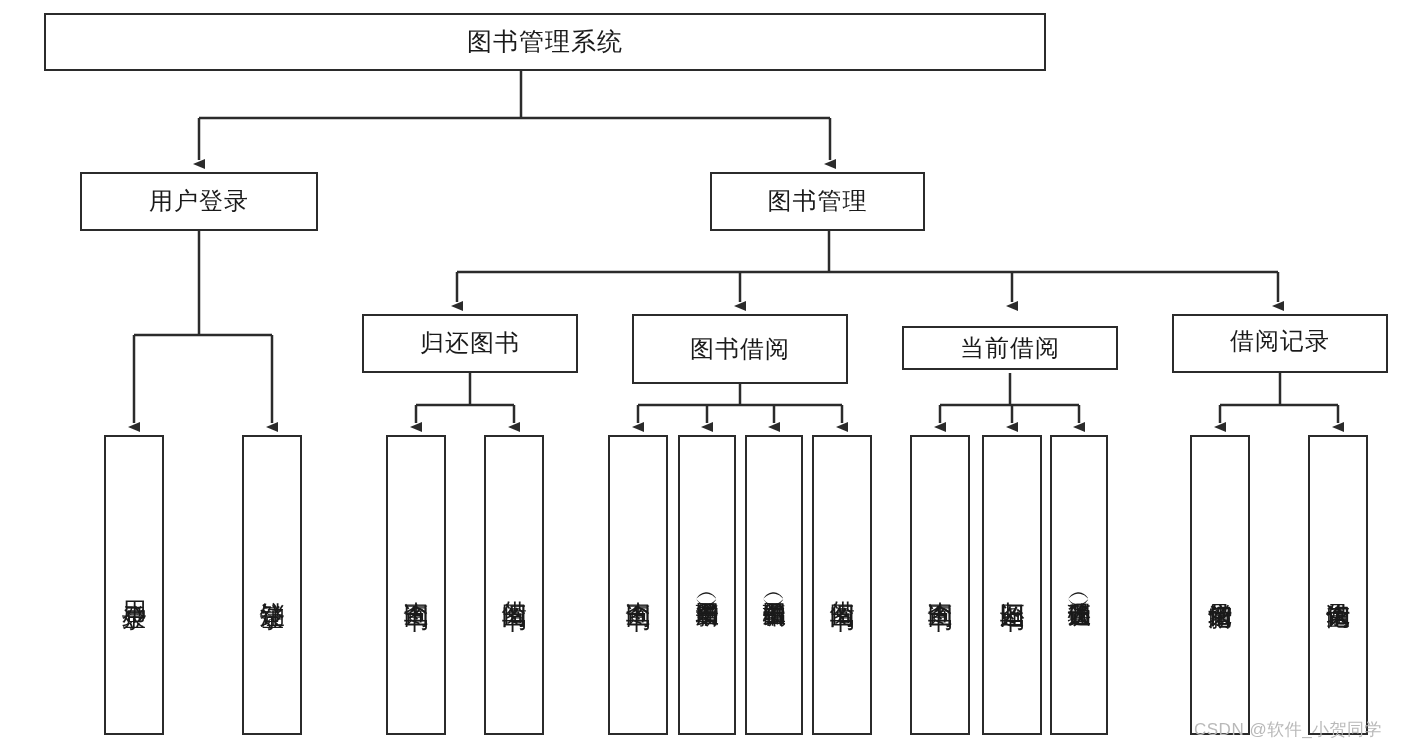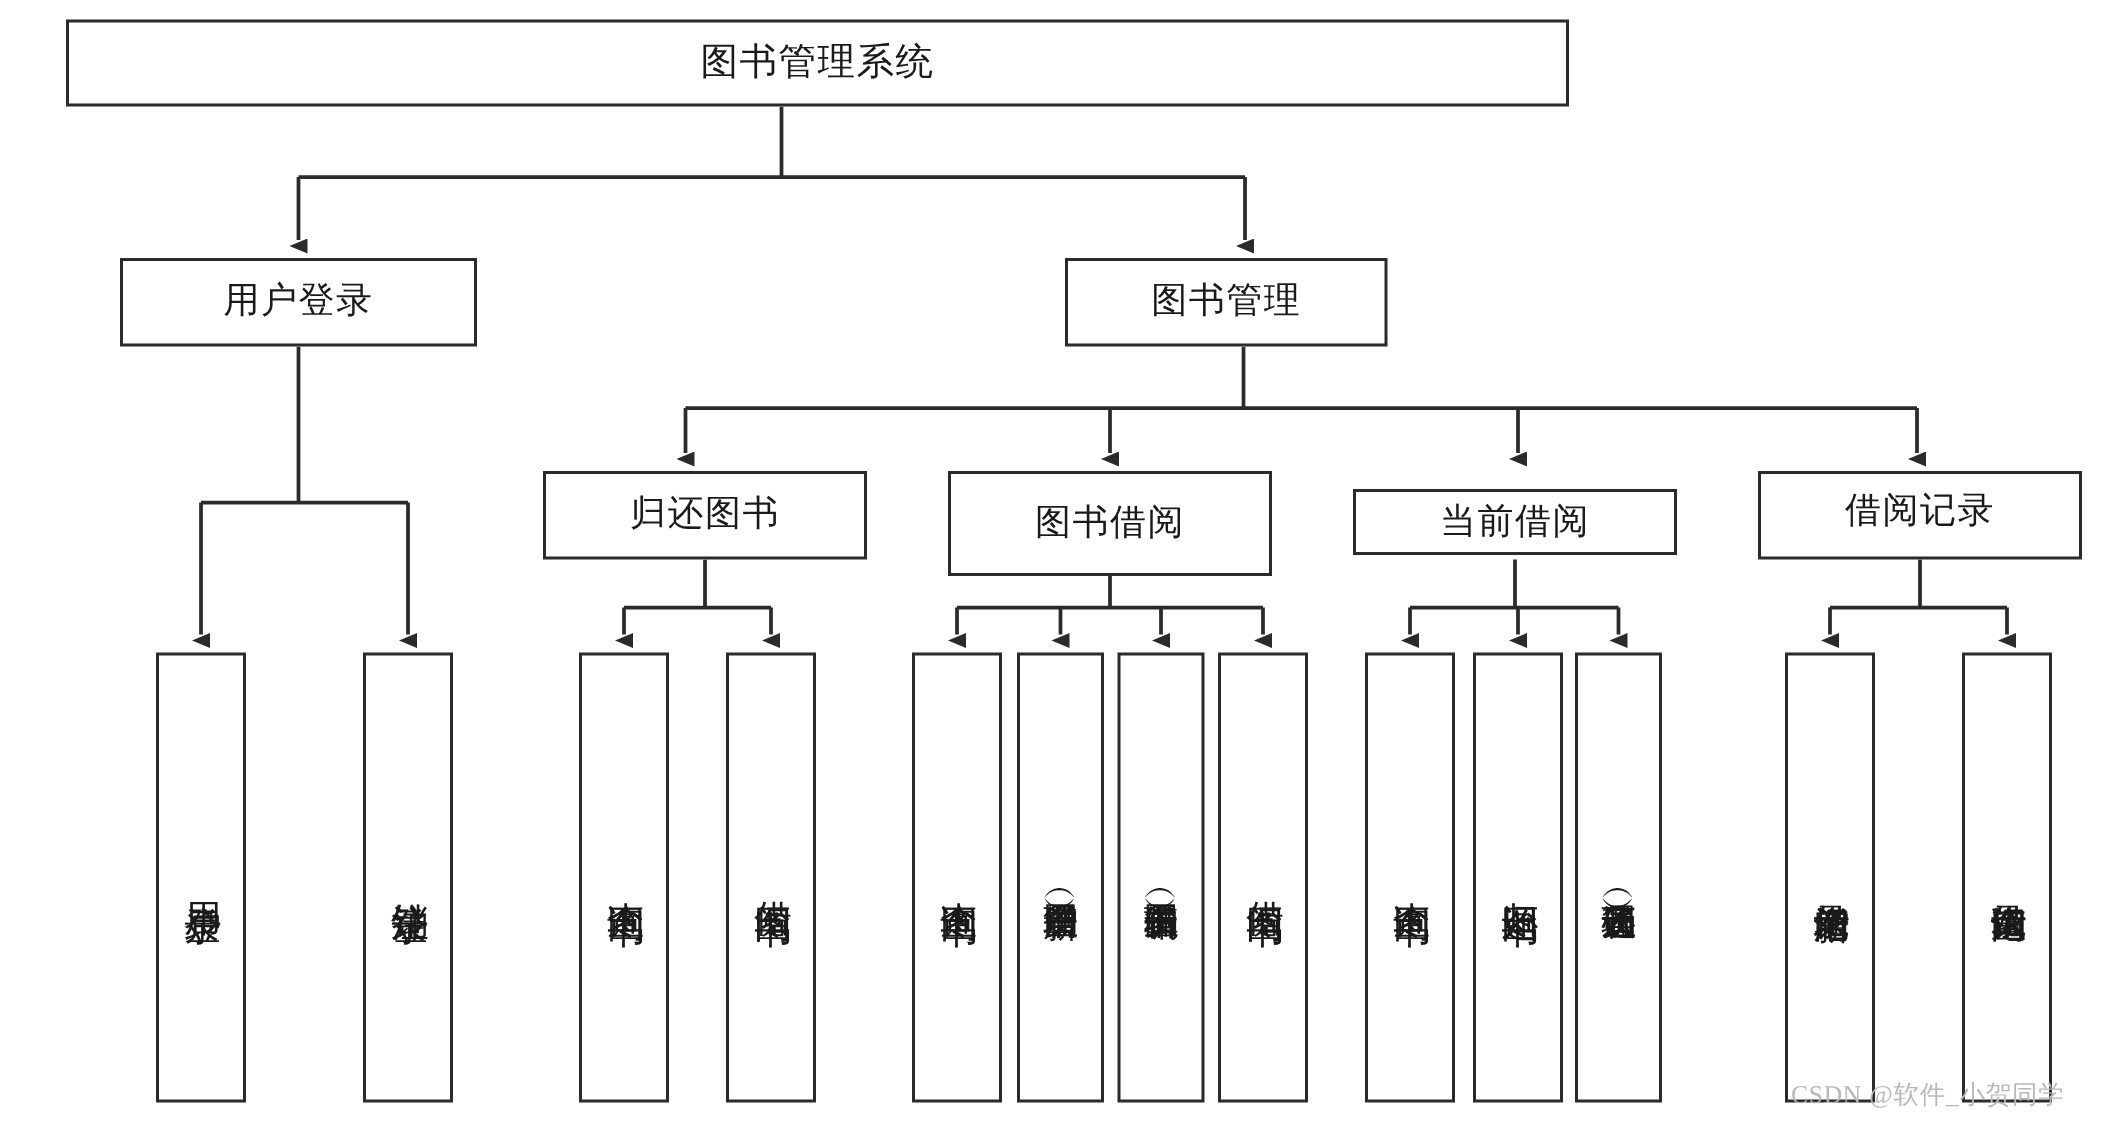--- a/index.html
+++ b/index.html
@@ -185,15 +185,15 @@
   <div class="node v" style="left:1050px; top:435px; width:58px; height:300px;">
     <span class="label" style="font-size:23px; letter-spacing:0px;">确认归还（管理员）</span>
   </div>
   <div class="node v" style="left:1190px; top:435px; width:60px; height:300px;">
     <span class="label" style="font-size:24px; letter-spacing:0px;">新增借阅记录</span>
   </div>
   <div class="node v" style="left:1308px; top:435px; width:60px; height:300px;">
     <span class="label" style="font-size:24px; letter-spacing:0px;">查询借阅记录</span>
   </div>
 
-  <div class="watermark" style="left:1194px; top:718px;font-family:Liberation Serif, serif;">CSDN @软件_小贺同学</div>
+  <div class="watermark" style="left:1194px; top:718px;">CSDN @软件_小贺同学</div>
 
 </div>
 
 </body></html>

